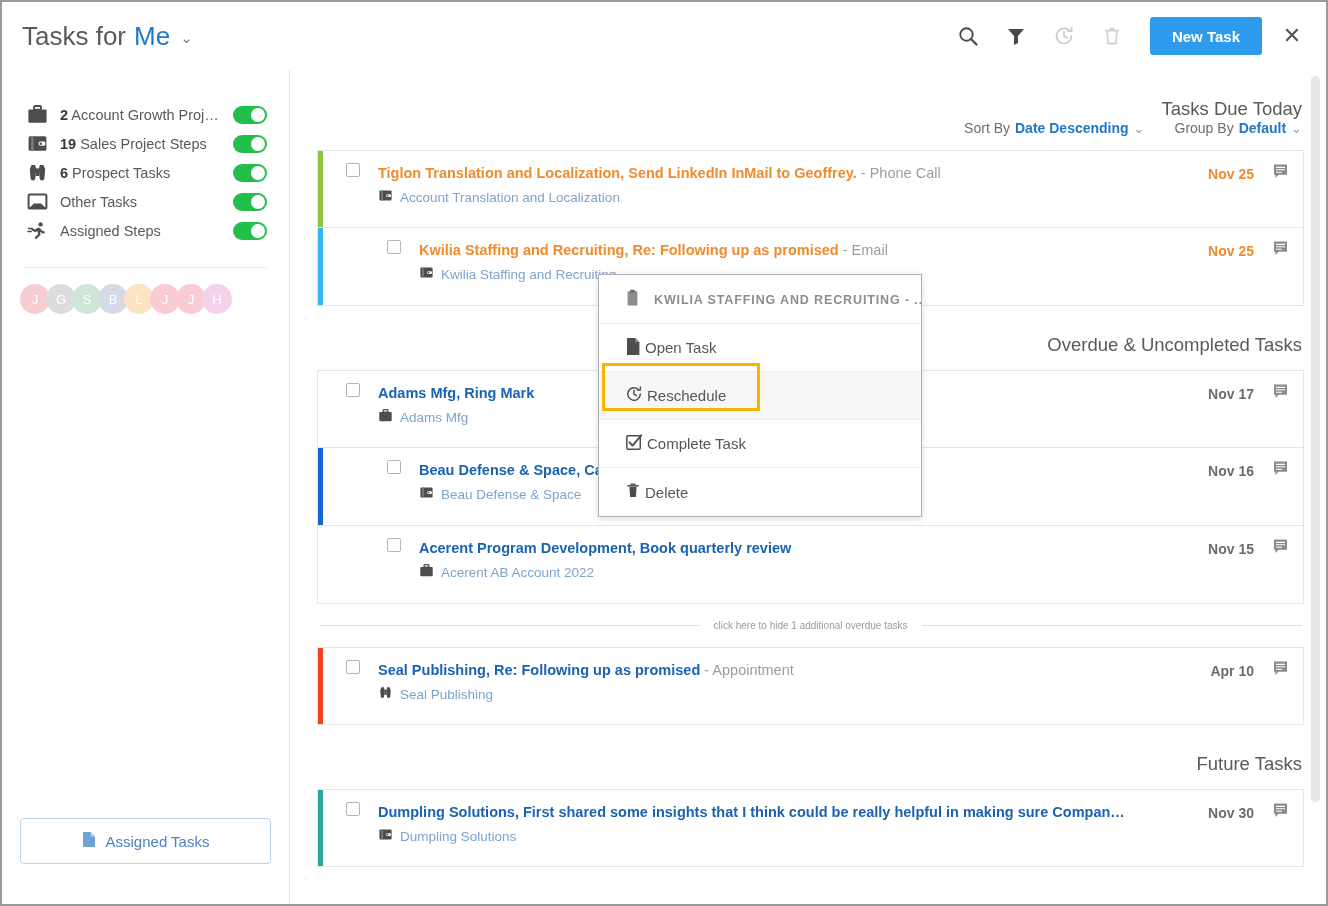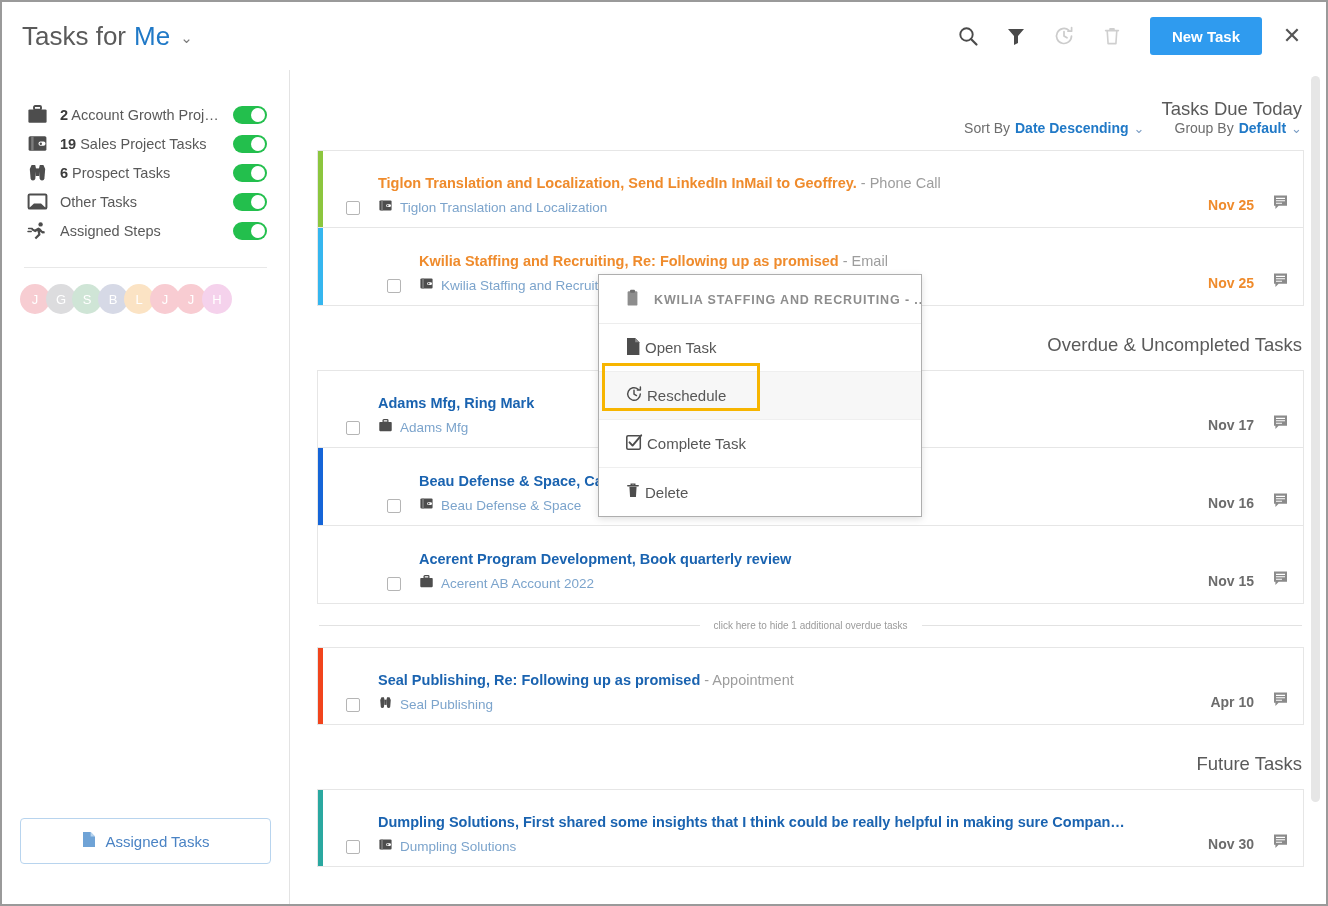--- a/index.html
+++ b/index.html
@@ -105,21 +105,21 @@
     flex-direction: column;
   }
   .section-title { font-size: 18.5px; color: #5a5a5a; }
   .sort-group { display: flex; align-items: center; gap: 30px; font-size: 14px; color: #6d6d6d; }
   .sg-item { display: flex; align-items: center; gap: 5px; cursor: pointer; white-space: nowrap; }
   .sg-item .val { color: #2079c7; font-weight: 700; }
   .sg-item .chev { color: #7a9dc4; font-size: 13px; }
 
   .task-card {
     position: relative; border: 1px solid #e6e6e6; background: #fff;
-    display: flex; align-items: flex-end; min-height: 78px;
+    display: flex; align-items: flex-start; min-height: 78px;
     padding: 12px 14px 12px 0;
   }
   .task-card + .task-card { border-top: none; padding-left: 41px; }
   .accent { position: absolute; left: 0; top: 0; bottom: 0; width: 5px; }
   .cb {
     width: 14px; height: 14px; border: 1px solid #b5b5b5; border-radius: 2px;
     margin: 0 18px 0 28px; flex: 0 0 14px; background: #fff; cursor: pointer;
   }
   .task-body { flex: 1; min-width: 0; }
   .task-title {
@@ -244,21 +244,21 @@
 
       <div class="filter-row">
         <span class="filter-ico">
           <svg width="21" height="19" viewBox="0 0 21 19">
               <rect x="1.6" y="2.2" width="17.8" height="14.6" rx="1.6" fill="#4d4d4d"></rect>
               <rect x="4.2" y="2.2" width="2.4" height="14.6" fill="#7d7d7d"></rect>
               <rect x="11.5" y="7.6" width="7" height="4.2" rx="2" fill="#fff"></rect>
               <circle cx="13.8" cy="9.7" r="1.2" fill="#4d4d4d"></circle>
             </svg>
         </span>
-        <span class="filter-label"><b>19</b> <span>Sales Project Tasks</span></span>
+        <span class="filter-label"><b>19</b> <span>Sales Project Steps</span></span>
         <span class="toggle"></span>
       </div>
 
       <div class="filter-row">
         <span class="filter-ico">
           <svg width="21" height="19" viewBox="0 0 21 19">
               <path d="M4.6 2h3.6l1 4.2-.9 9.6a2.4 2.4 0 0 1-4.7-.2L2.8 6z" fill="#4d4d4d"></path>
               <path d="M16.4 2h-3.6l-1 4.2.9 9.6a2.4 2.4 0 0 0 4.7-.2L18.2 6z" fill="#4d4d4d"></path>
               <rect x="8.8" y="5.4" width="3.4" height="7.6" fill="#4d4d4d"></rect>
             </svg>
@@ -343,21 +343,21 @@
           <div class="task-title orange"><span>Tiglon Translation and Localization, Send LinkedIn InMail to Geoffrey.</span><span class="task-type"> - Phone Call</span></div>
           <div class="task-sub">
             <span>
               <svg width="15" height="13" viewBox="0 0 21 19">
                   <rect x="1.6" y="2.2" width="17.8" height="14.6" rx="1.6" fill="#4d4d4d"></rect>
                   <rect x="4.2" y="2.2" width="2.4" height="14.6" fill="#7d7d7d"></rect>
                   <rect x="11.5" y="7.6" width="7" height="4.2" rx="2" fill="#fff"></rect>
                   <circle cx="13.8" cy="9.7" r="1.2" fill="#4d4d4d"></circle>
                 </svg>
             </span>
-            <span>Tiglon Translation and Localization</span>
+            <span>Account Translation and Localization</span>
           </div>
         </div>
         <div class="task-right">
           <span class="task-date orange">Nov 25</span>
           <span>
             <svg width="17" height="17" viewBox="0 0 17 17">
                 <path d="M2 1.6h13v10.2H6.6L3.4 15v-3.2H2z" fill="#8b8b8b"></path>
                 <path d="M4 4.4h9M4 6.8h9M4 9.2h6" stroke="#fff" stroke-width="1.1"></path>
               </svg>
           </span>

